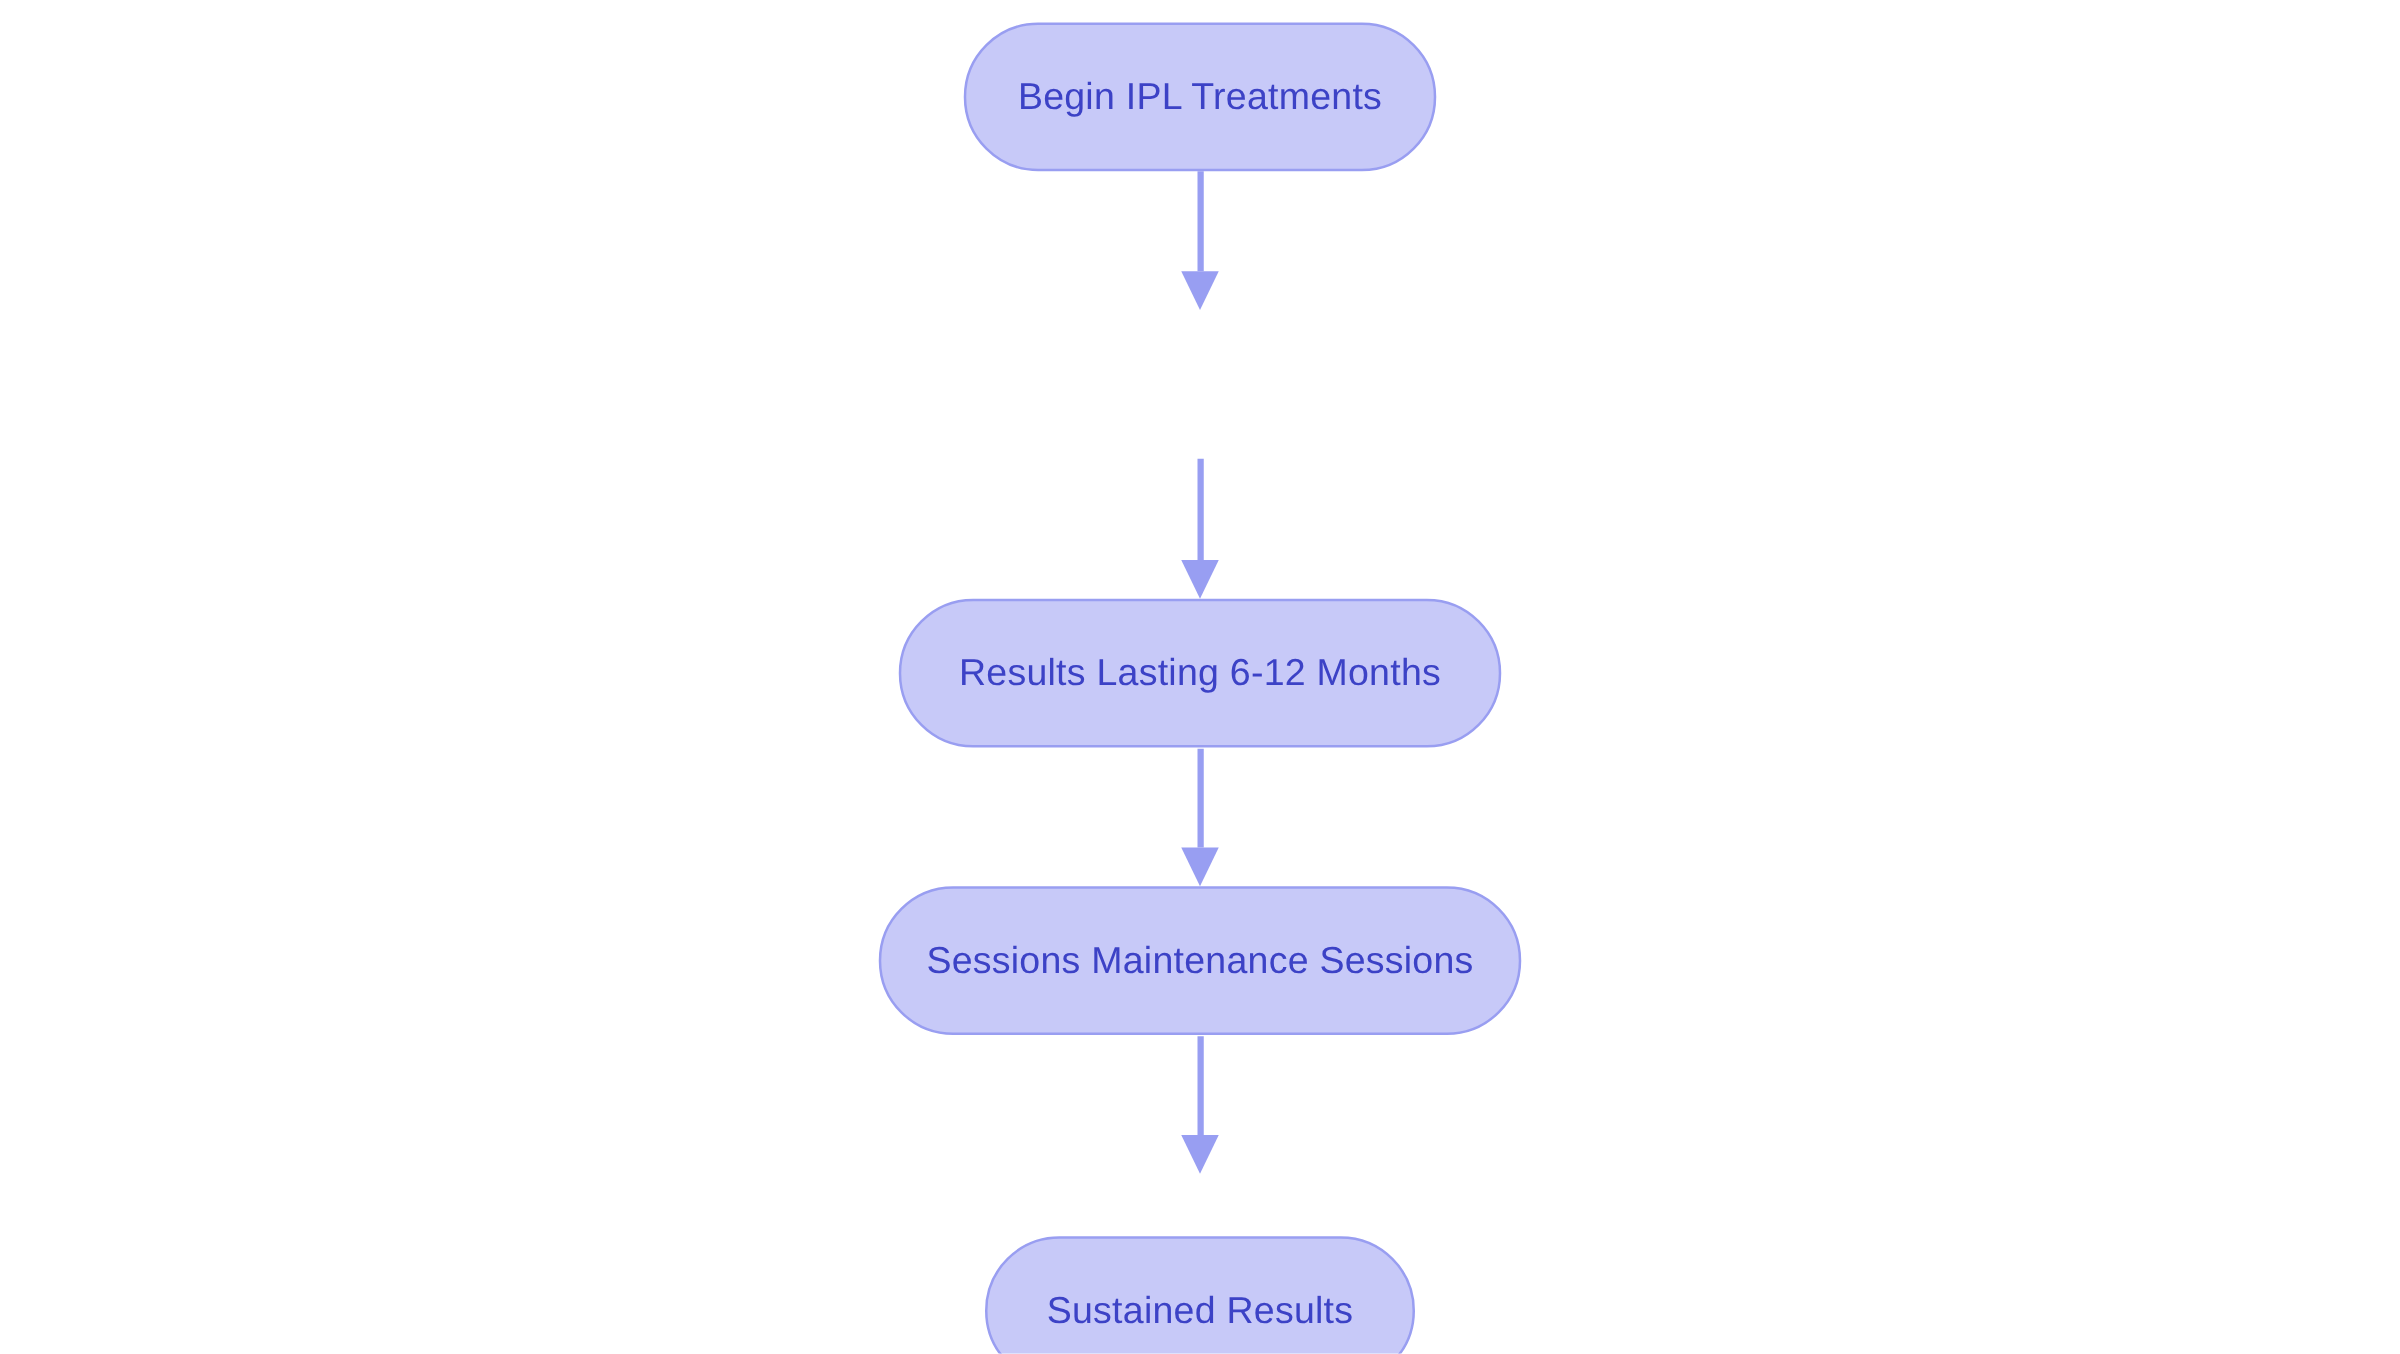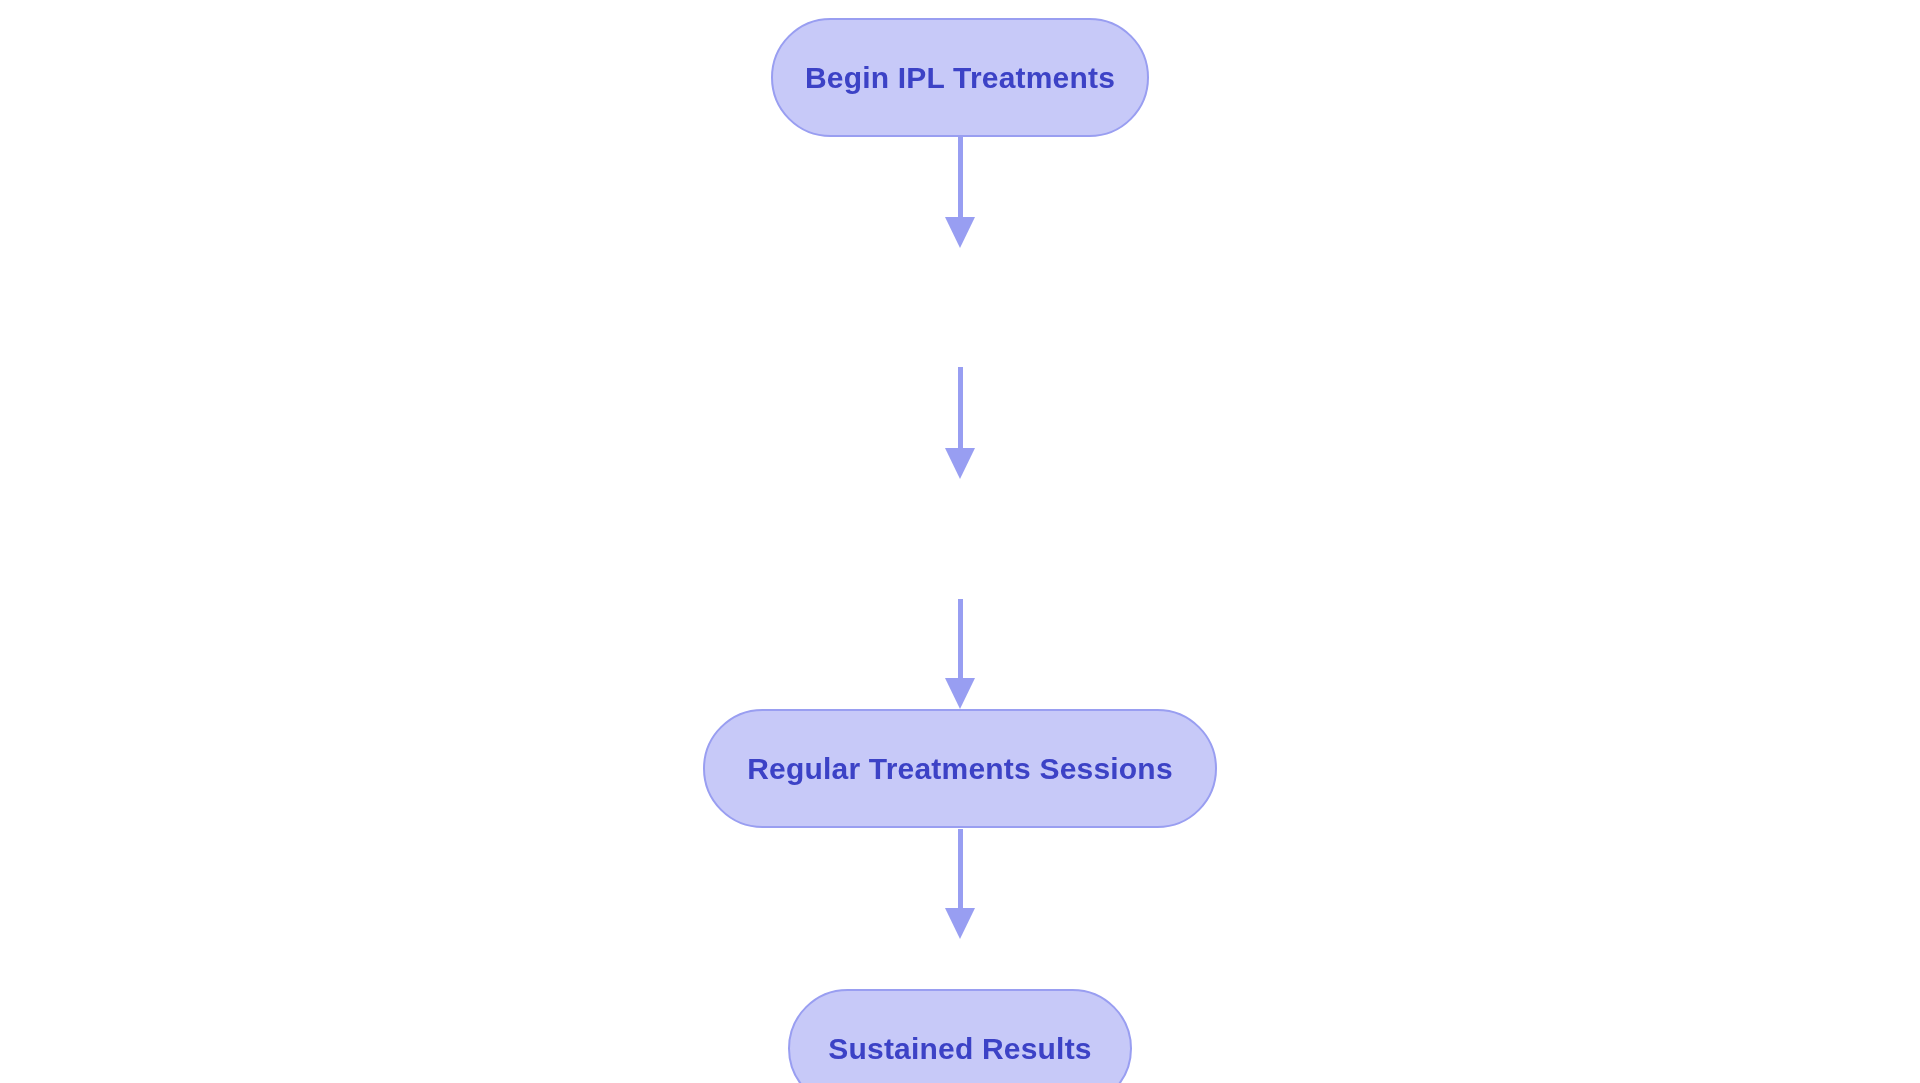--- a/index.html
+++ b/index.html
@@ -3,21 +3,21 @@
 <meta charset="utf-8">
 <style>
   :root {
     --background: #ffffff;
     --node-fill: #c7c9f8;
     --node-border: #999ef1;
     --node-text: #3c42c6;
     --arrow: #989ef2;
   }
 
-  * { margin: 0; padding: 0; box-sizing: border-box; font-weight: bold; }
+  * { margin: 0; padding: 0; box-sizing: border-box; }
 
   html, body {
     background: var(--background);
   }
 
   .canvas {
     position: relative;
     width: 1920px;
     height: 1083px;
     background: var(--background);
@@ -92,28 +92,31 @@
     <div class="arrow-shaft"></div>
     <div class="arrow-head"></div>
   </div>
 
 
   <div class="arrow arrow-2">
     <div class="arrow-shaft"></div>
     <div class="arrow-head"></div>
   </div>
 
+  <div class="node node-3">
+    <span>Results Lasting 6-12 Months</span>
+  </div>
 
   <div class="arrow arrow-3">
     <div class="arrow-shaft"></div>
     <div class="arrow-head"></div>
   </div>
 
   <div class="node node-4">
-    <span>Regular Treatments Sessions</span>
+    <span>Sessions Maintenance Sessions</span>
   </div>
 
   <div class="arrow arrow-4">
     <div class="arrow-shaft"></div>
     <div class="arrow-head"></div>
   </div>
 
   <div class="node node-5">
     <span>Sustained Results</span>
   </div>

